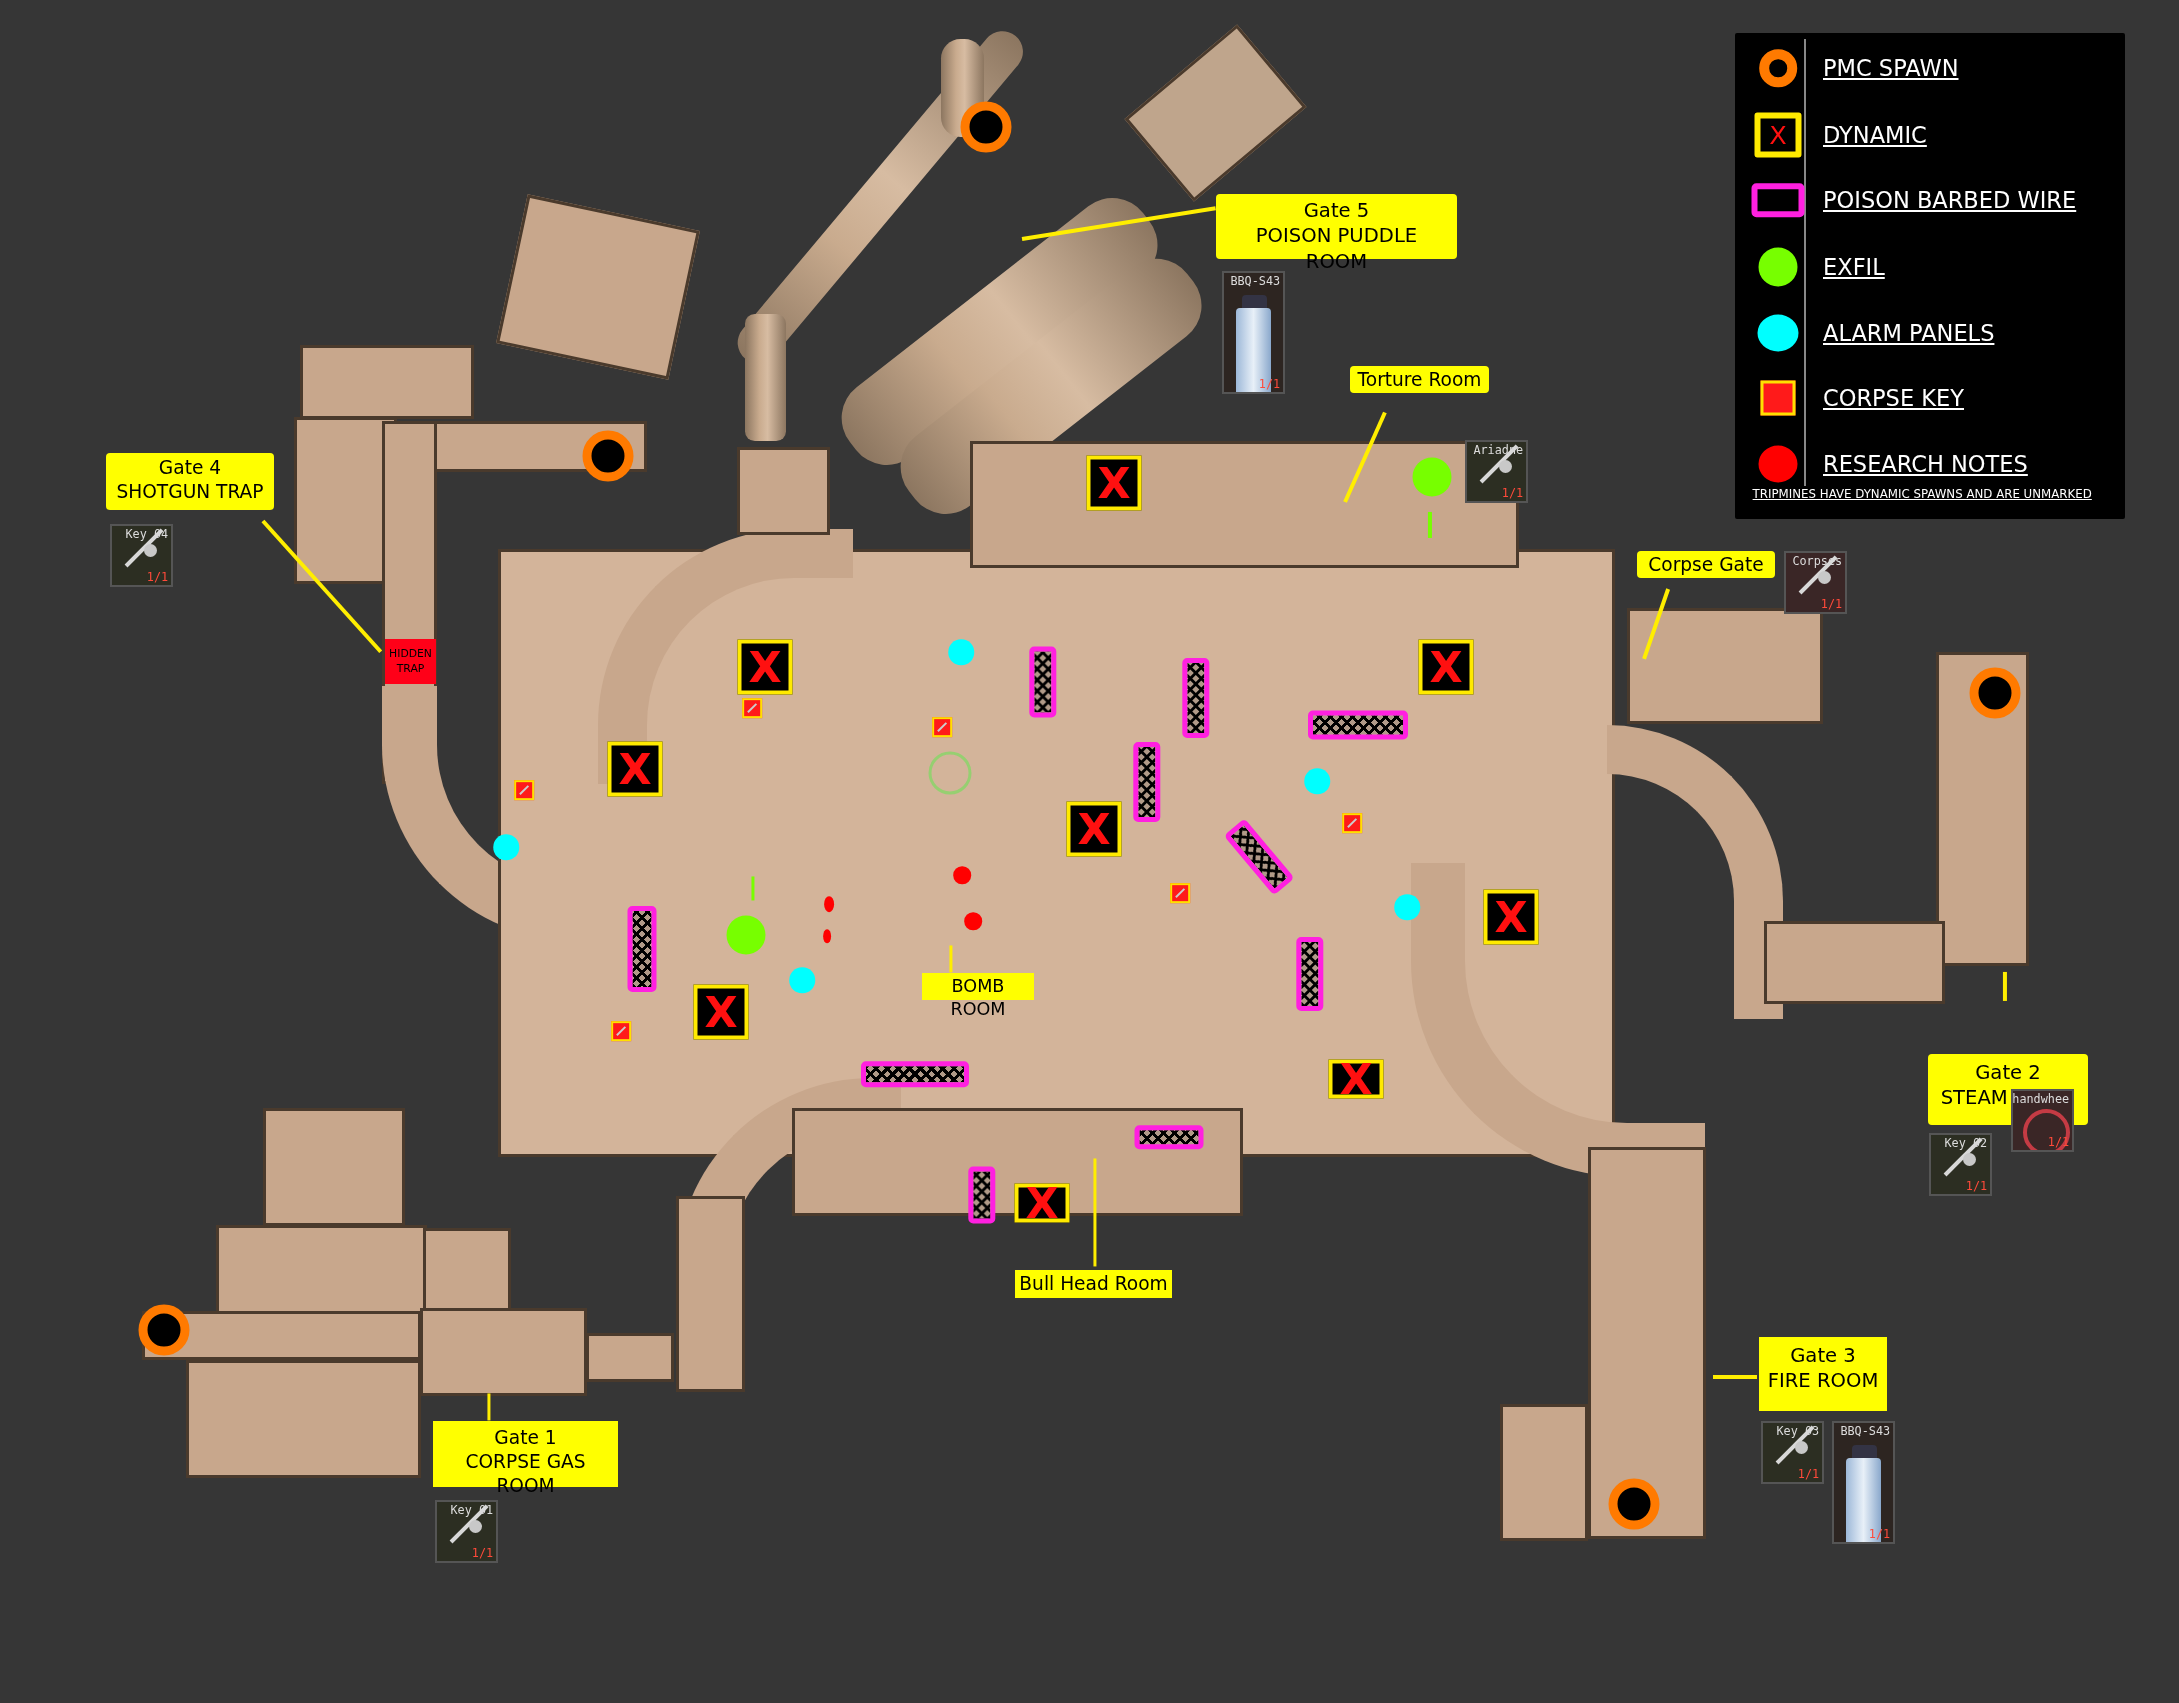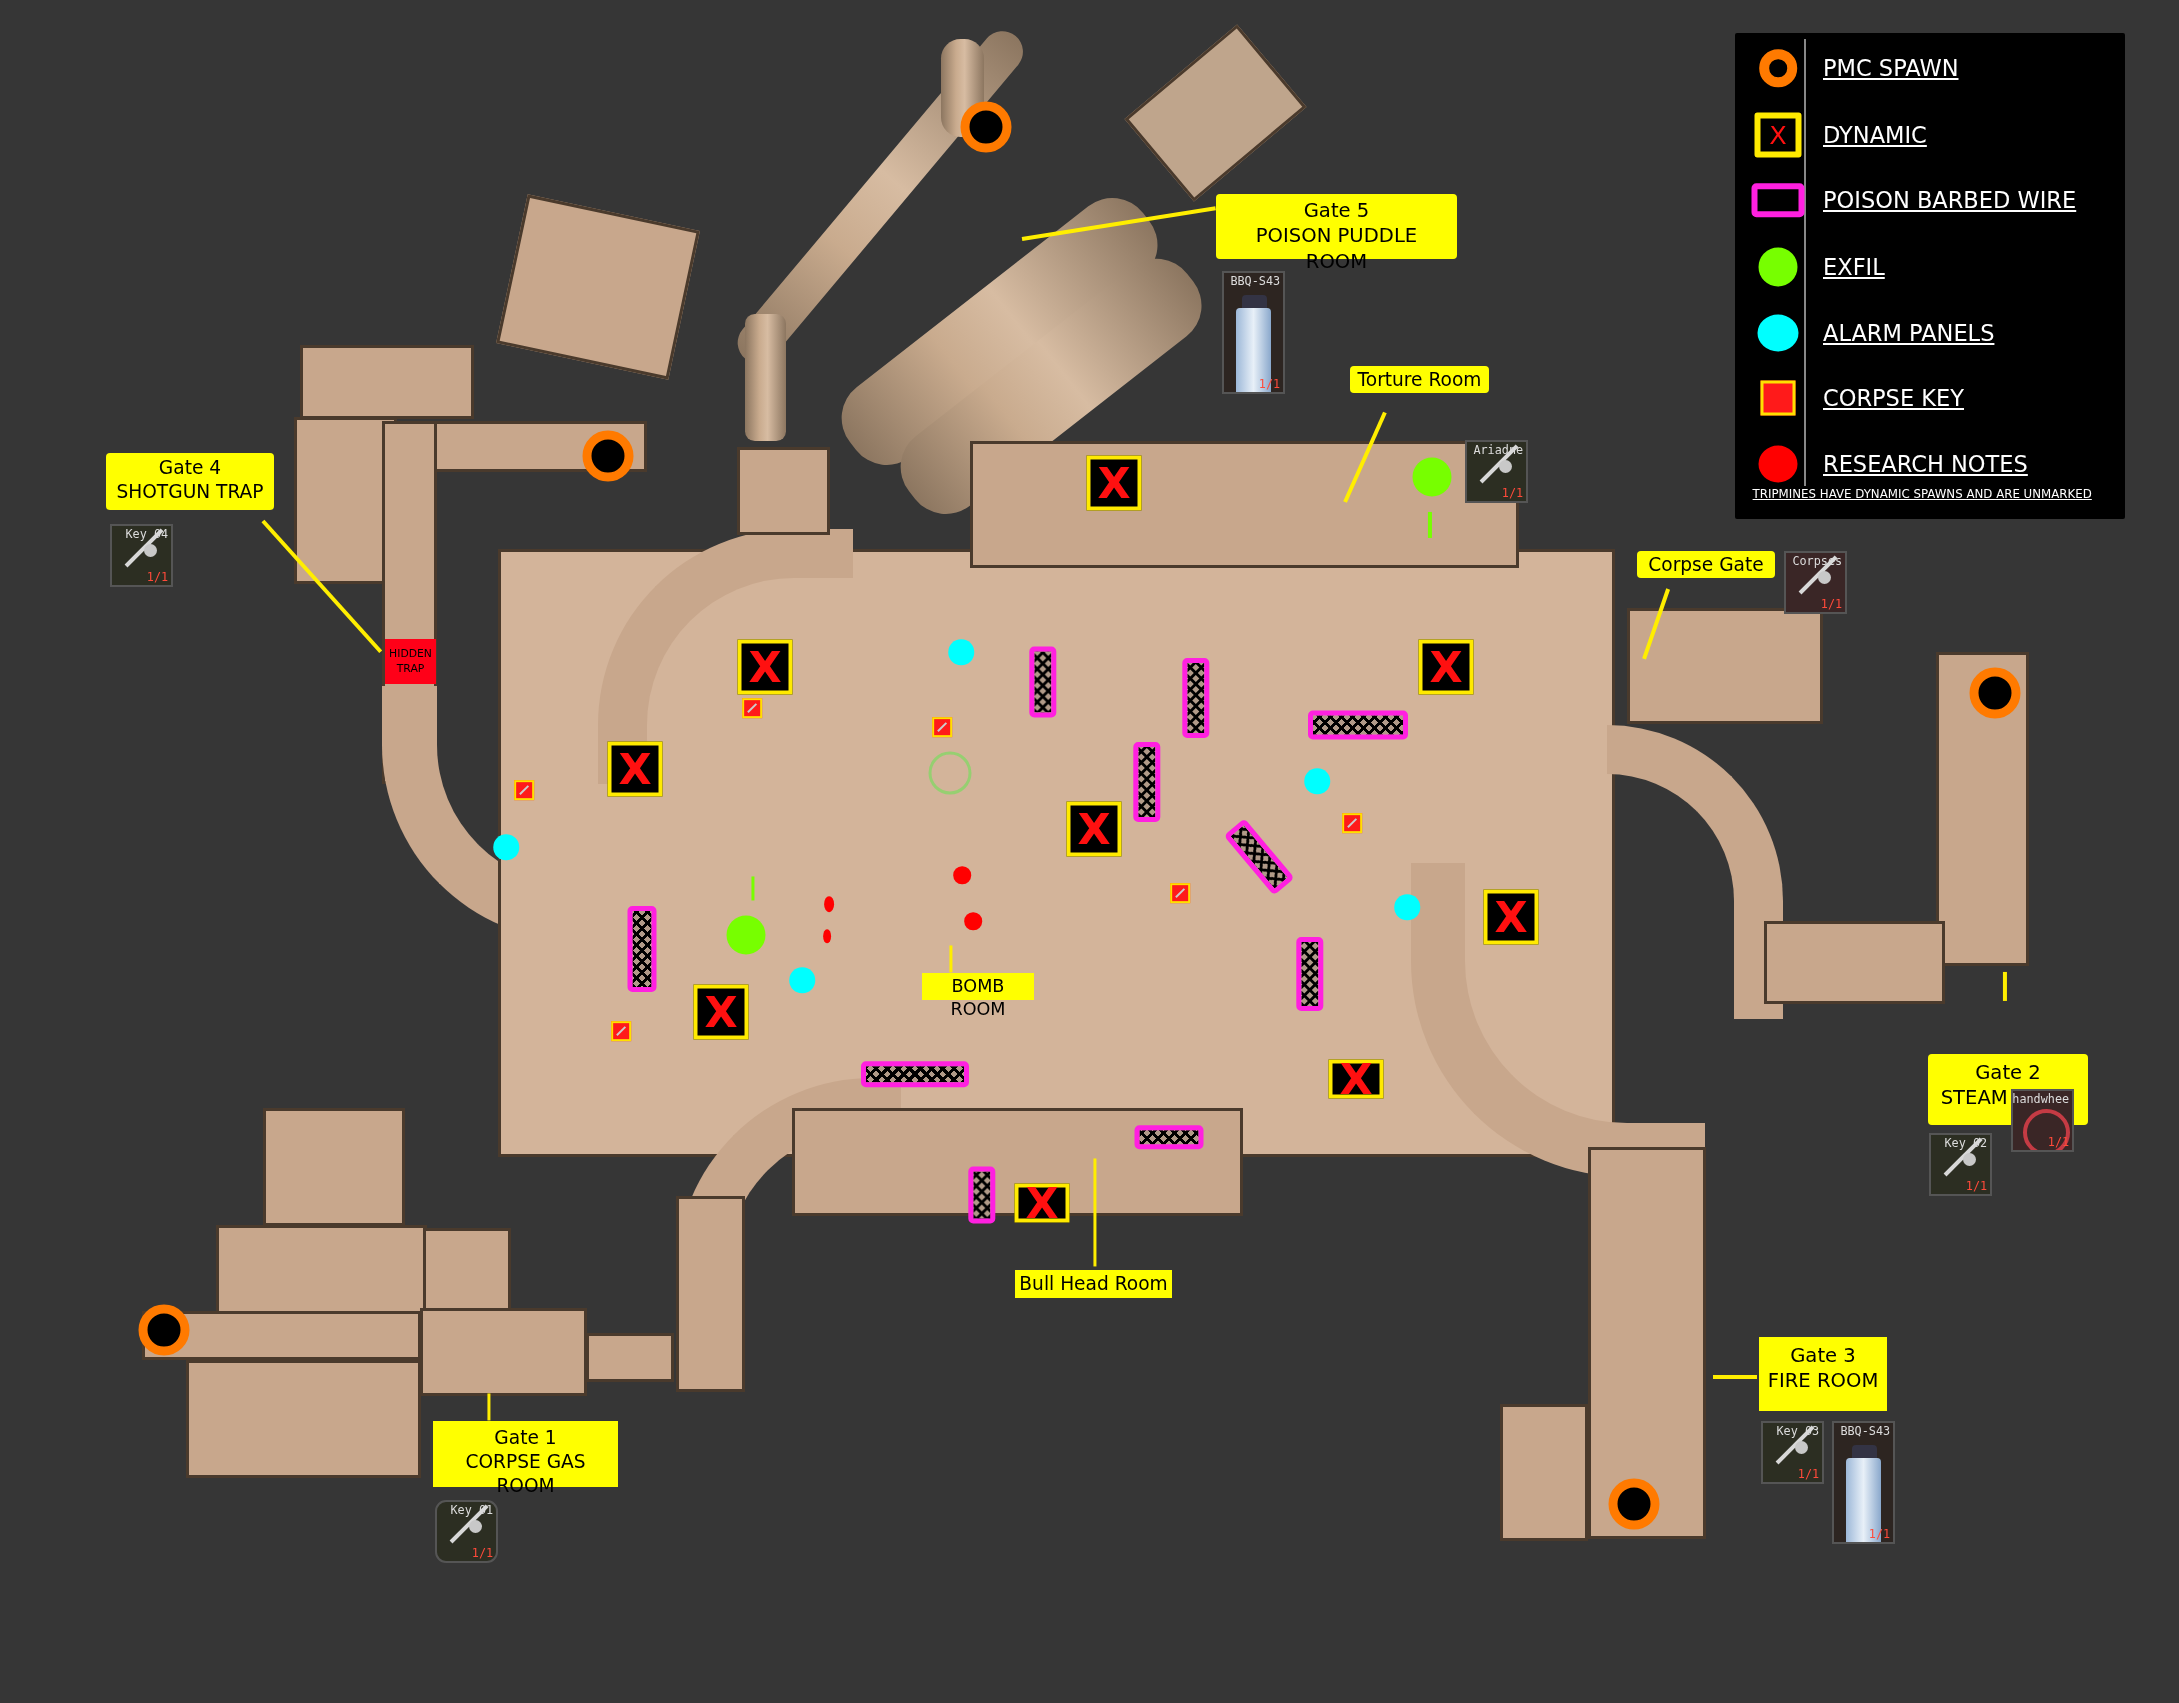--- a/index.html
+++ b/index.html
@@ -235,21 +235,21 @@
       <span class="head"></span>
     <span class="nm">Key 03</span>
     <span class="ct">1/1</span>
   </div>
   <div class="item" style="left:1832px;top:1421px;width:63px;height:123px;background:#2d2521;">
     <span class="cap"></span>
       <span class="can"></span>
     <span class="nm">BBQ-S43</span>
     <span class="ct">1/1</span>
   </div>
-  <div class="item" style="left:435px;top:1500px;width:63px;height:63px;border-radius:11px;">
+  <div class="item" style="left:435px;top:1500px;width:63px;height:63px;">
     <span class="shaft"></span>
       <span class="head"></span>
     <span class="nm">Key 01</span>
     <span class="ct">1/1</span>
   </div>
 </div>
 
 <div id="legend">
   <div class="sep"></div>
 

